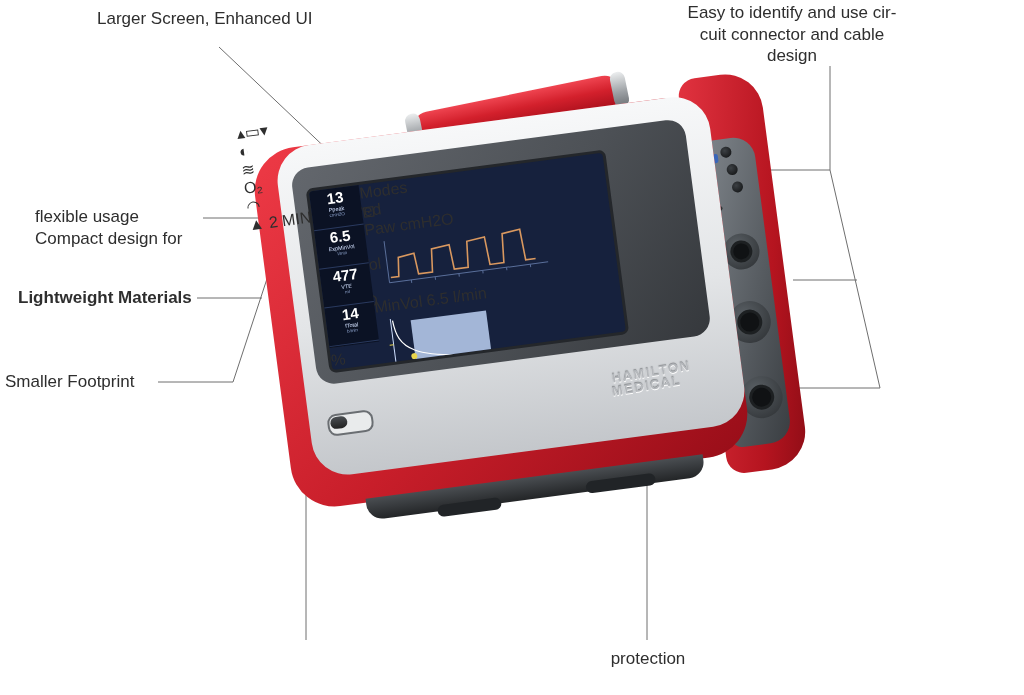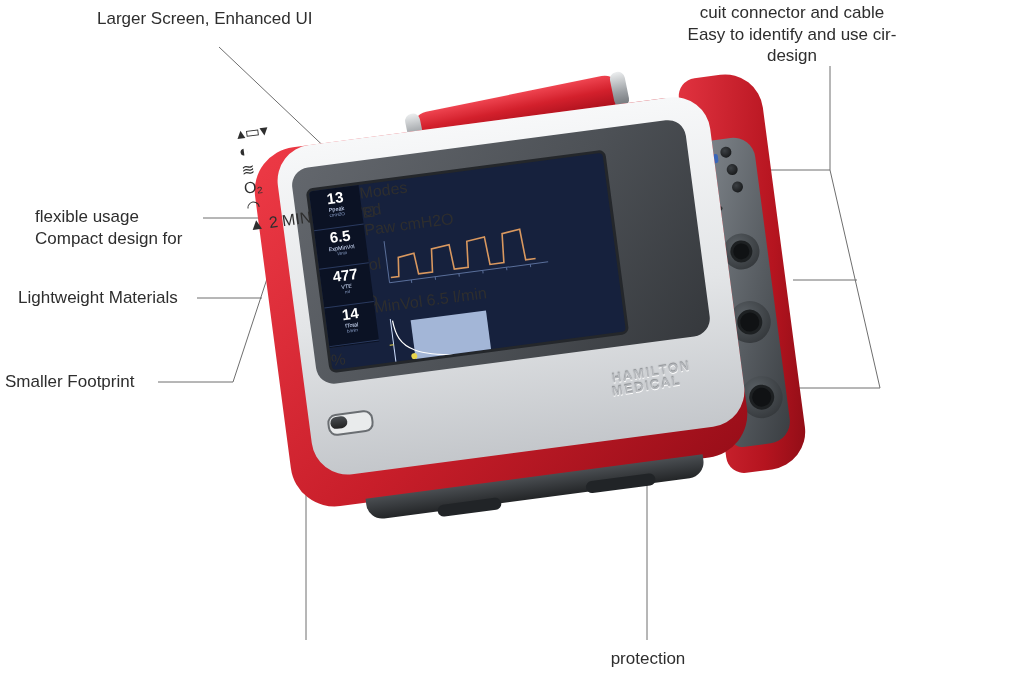--- a/index.html
+++ b/index.html
@@ -98,31 +98,31 @@
 </head>
 <body>
 
 <div class="stage">
 
   <div class="note" style="left:97px;top:8px;">
     <span>Larger Screen, Enhanced UI</span>
   </div>
 
   <div class="note center" style="left:672px;top:2px;width:240px;">
+    <div>Easy to identify and use cir-</div>
     <div>cuit connector and cable</div>
-    <div>Easy to identify and use cir-</div>
     <div>design</div>
   </div>
 
   <div class="note" style="left:35px;top:206px;">
     <div>flexible usage</div>
     <div>Compact design for</div>
   </div>
 
-  <div class="note" style="left:18px;top:287px;">
+  <div class="note" style="left:18px;top:287px;font-weight:bold;">
     <span>Lightweight Materials</span>
   </div>
 
   <div class="note" style="left:5px;top:371px;">
     <span>Smaller Footprint</span>
   </div>
 
 
   <div class="note center" style="left:523px;top:648px;width:250px;">
     <div>protection</div>

